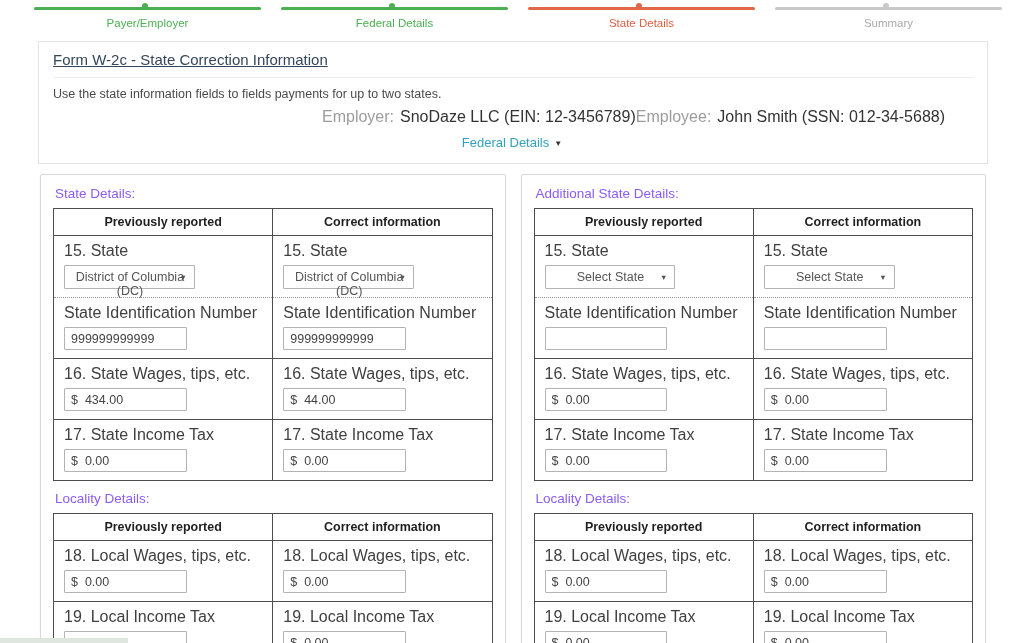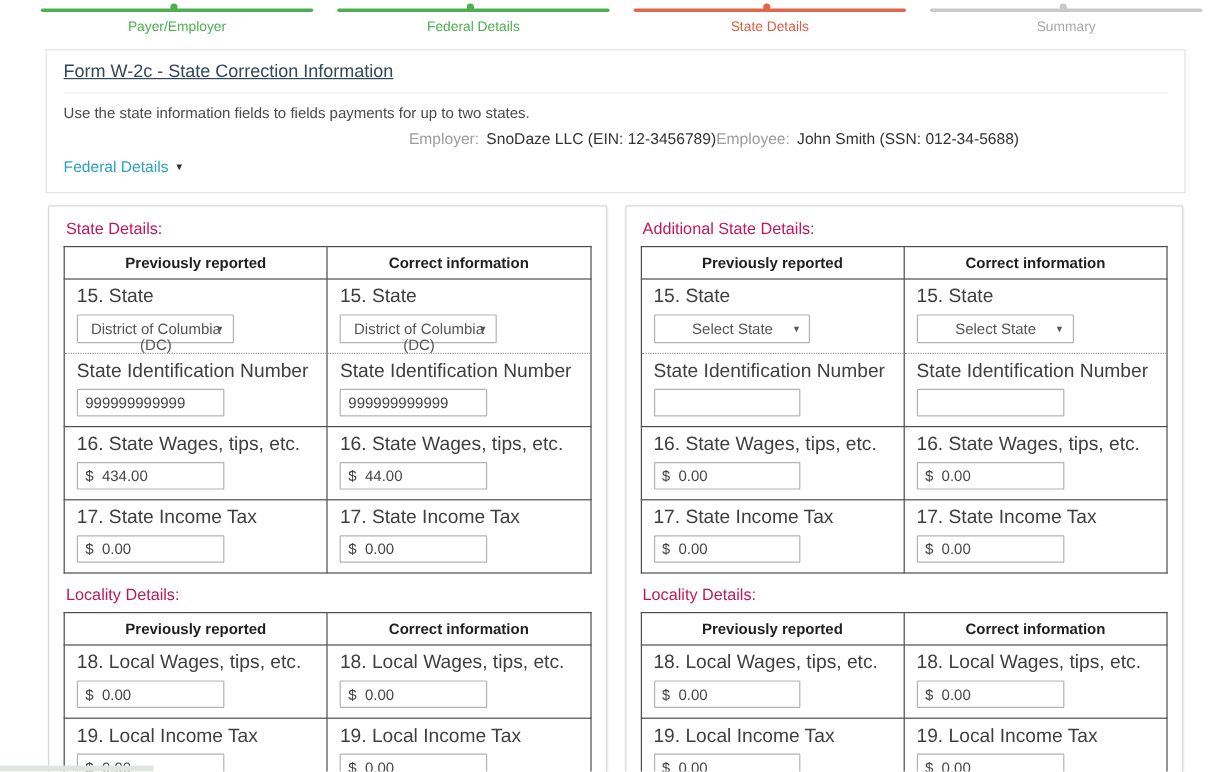--- a/index.html
+++ b/index.html
@@ -32,40 +32,40 @@
 
   
   .header-card {
     margin: 12px 36px 0 38px;
     border: 1px solid #e3e3e3;
     background: #fff;
     padding: 9px 14px 12px;
   }
   .page-title { font-size: 15px; font-weight: normal; color: #33475b; padding-bottom: 9px; border-bottom: 1px solid #ededed; text-decoration: underline; }
   .form-desc { font-size: 12.5px; color: #4a4a4a; margin-top: 9px; }
-  .info-row { display: flex; justify-content: center; margin-top: 7px; font-size: 13px; }
+  .info-row { display: flex; justify-content: flex-end; margin-top: 7px; font-size: 16px; }
   .info-left { padding-left: 192px; }
   .info-right { padding-right: 28px; }
   .info-label { color: #9c9c9c; margin-right: 6px; }
   .info-value { color: #333; }
-  .fed-link-row { text-align: left; margin-top: 7px; padding-right: 2px; }
+  .fed-link-row { text-align: center; margin-top: 7px; padding-right: 2px; }
   .fed-link { font-size: 13px; color: #2fa3bd; cursor: pointer; text-decoration: none; }
   .fed-caret { font-size: 8px; color: #333; margin-left: 5px; vertical-align: 1px; }
 
   
   .panels { display: flex; gap: 15px; margin: 10px 38px 0 40px; }
   .panel {
     flex: 1;
     border: 1px solid #d8d8d8;
     background: #fff;
     box-shadow: 0 1px 2px rgba(0,0,0,0.07);
     padding: 6px 12px 12px;
     border-radius: 2px;
   }
-  .sec-heading { color: #be185d; font-size: 13.5px; font-weight: normal; margin: 5px 0 7px 2px; }
+  .sec-heading { color: #8b5cf6; font-size: 13.5px; font-weight: normal; margin: 5px 0 7px 2px; }
 
   table.w2c { width: 100%; border-collapse: collapse; padding-left: 10px; }
   table.w2c th, table.w2c td { border: 1px solid #4d4d4d; }
   table.w2c th { font-size: 12.5px; color: #1f1f1f; font-weight: bold; text-align: center; padding: 6px 4px; width: 50%; }
   table.w2c td { vertical-align: top; padding: 6px 10px 8px; width: 50%; }
   .fld-label { display: block; font-size: 16px; color: #3f3f3f; margin-bottom: 5px; }
   .txt-input {
     width: 62%; height: 23px;
     border: 1px solid #b3b3b3; border-radius: 1px;
     font-family: "Liberation Sans", sans-serif;

